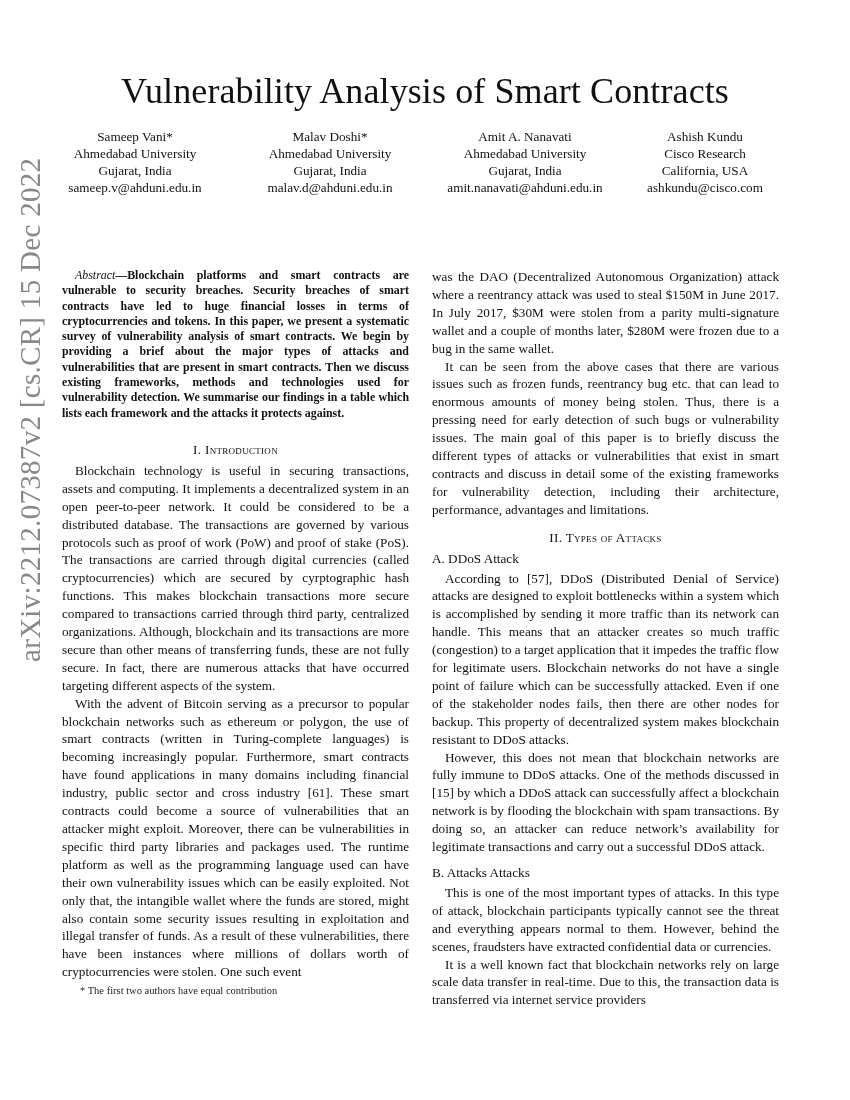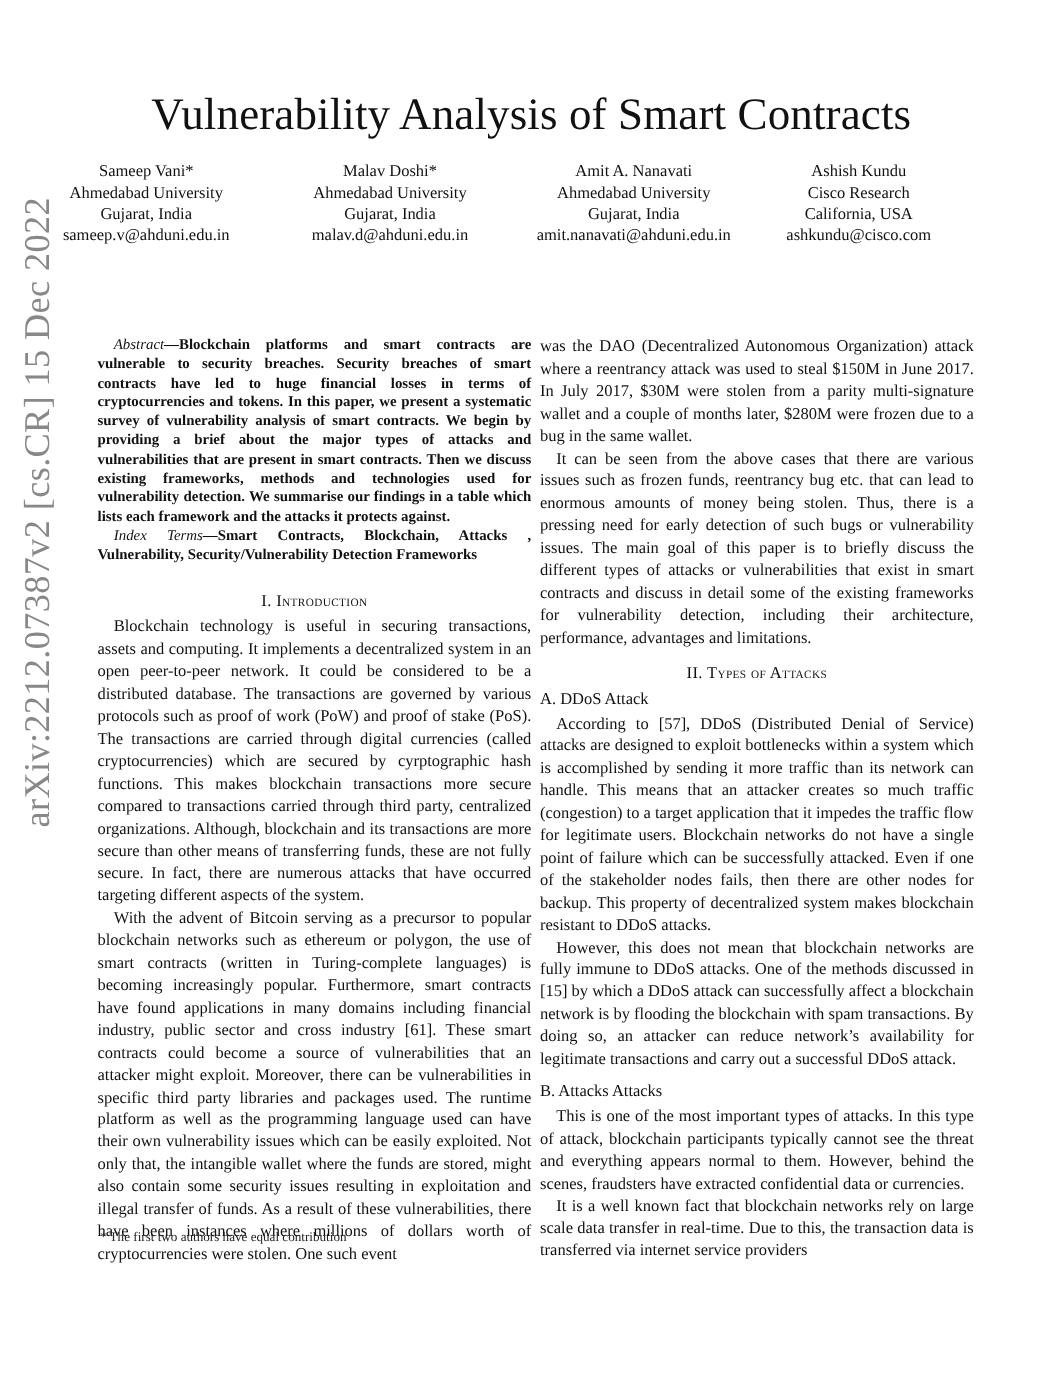--- a/index.html
+++ b/index.html
@@ -4,29 +4,29 @@
   <style>
     html, body { margin: 0; padding: 0; background: #ffffff; }
     body {
       width: 850px; height: 1100px; position: relative; overflow: hidden;
       font-family: "Liberation Serif", "DejaVu Serif", serif; color: #111;
     }
     .title {
       position: absolute; top: 70px; left: 0; width: 850px; text-align: center;
       font-size: 36px; font-weight: normal; letter-spacing: 0.1px; margin: 0;
     }
-    .authors { position: absolute; top: 128px; left: 42px; width: 740px; height: 80px; }
+    .authors { position: absolute; top: 128px; left: 60px; width: 740px; height: 80px; }
     .author { position: absolute; top: 0; text-align: center; font-size: 13.2px; line-height: 17px; }
     .author .aff { }
     .stamp {
       position: absolute; left: 14px; top: 662px; transform-origin: 0 0; transform: rotate(-90deg);
       font-size: 29px; color: #888; white-space: nowrap; letter-spacing: 0.3px;
     }
     .col { position: absolute; top: 268px; width: 347px; font-size: 13.2px; line-height: 17.9px; text-align: justify; }
-    .col.left { left: 78px; }
+    .col.left { left: 62px; }
     .col.right { left: 432px; }
     .col p { margin: 0; text-indent: 13px; }
     .abstract, .index-terms { font-weight: bold; font-size: 11.9px; line-height: 15.3px; }
     .abstract .lead, .index-terms .lead { font-style: italic; font-weight: normal; }
     .index-terms { margin-bottom: 12px !important; }
     .sec-head { text-align: center; margin: 20px 0 3px 0; font-size: 13.2px; font-variant: small-caps; letter-spacing: 0.3px; }
     .sub-head { margin: 2px 0 2px 0; }
     .footnote { position: absolute; left: 80px; top: 985px; font-size: 10.5px; color: #222; }
   </style>
 </head>
@@ -58,21 +58,20 @@
     <div class="aff">Cisco Research</div>
     <div>California, USA</div>
     <div>ashkundu@cisco.com</div>
   </div>
 </div>
 
 <div class="stamp">arXiv:2212.07387v2  [cs.CR]  15 Dec 2022</div>
 
 <div class="col left">
   <p class="abstract"><span class="lead">Abstract</span><span>—Blockchain platforms and smart contracts are vulnerable to security breaches. Security breaches of smart contracts have led to huge financial losses in terms of cryptocurrencies and tokens. In this paper, we present a systematic survey of vulnerability analysis of smart contracts. We begin by providing a brief about the major types of attacks and vulnerabilities that are present in smart contracts. Then we discuss existing frameworks, methods and technologies used for vulnerability detection. We summarise our findings in a table which lists each framework and the attacks it protects against.</span></p>
-  <p class="index-terms"><span class="lead">Index Terms</span><span>—Smart Contracts, Blockchain, Attacks , Vulnerability, Security/Vulnerability Detection Frameworks</span></p>
   <div class="sec-head">I. Introduction</div>
   <p>Blockchain technology is useful in securing transactions, assets and computing. It implements a decentralized system in an open peer-to-peer network. It could be considered to be a distributed database. The transactions are governed by various protocols such as proof of work (PoW) and proof of stake (PoS). The transactions are carried through digital currencies (called cryptocurrencies) which are secured by cyrptographic hash functions. This makes blockchain transactions more secure compared to transactions carried through third party, centralized organizations. Although, blockchain and its transactions are more secure than other means of transferring funds, these are not fully secure. In fact, there are numerous attacks that have occurred targeting different aspects of the system.</p>
   <p>With the advent of Bitcoin serving as a precursor to popular blockchain networks such as ethereum or polygon, the use of smart contracts (written in Turing-complete languages) is becoming increasingly popular. Furthermore, smart contracts have found applications in many domains including financial industry, public sector and cross industry [61]. These smart contracts could become a source of vulnerabilities that an attacker might exploit. Moreover, there can be vulnerabilities in specific third party libraries and packages used. The runtime platform as well as the programming language used can have their own vulnerability issues which can be easily exploited. Not only that, the intangible wallet where the funds are stored, might also contain some security issues resulting in exploitation and illegal transfer of funds. As a result of these vulnerabilities, there have been instances where millions of dollars worth of cryptocurrencies were stolen. One such event</p>
 </div>
 
 <div class="col right">
   <p style="text-indent:0">was the DAO (Decentralized Autonomous Organization) attack where a reentrancy attack was used to steal $150M in June 2017. In July 2017, $30M were stolen from a parity multi-signature wallet and a couple of months later, $280M were frozen due to a bug in the same wallet.</p>
   <p>It can be seen from the above cases that there are various issues such as frozen funds, reentrancy bug etc. that can lead to enormous amounts of money being stolen. Thus, there is a pressing need for early detection of such bugs or vulnerability issues. The main goal of this paper is to briefly discuss the different types of attacks or vulnerabilities that exist in smart contracts and discuss in detail some of the existing frameworks for vulnerability detection, including their architecture, performance, advantages and limitations.</p>
   <div class="sec-head" style="margin-top:10px;">II. Types of Attacks</div>
   <div class="sub-head">A. DDoS Attack</div>

